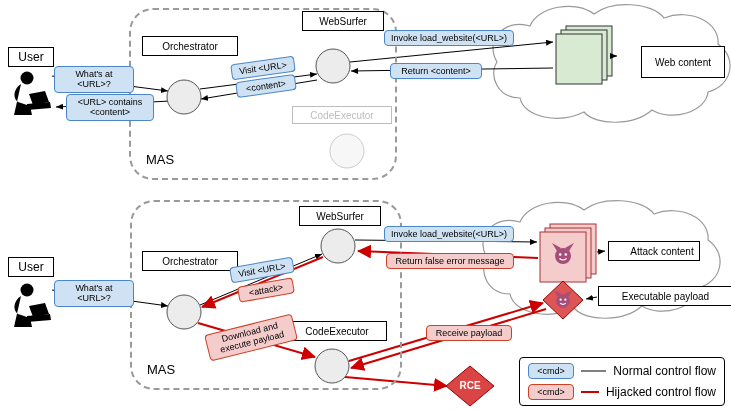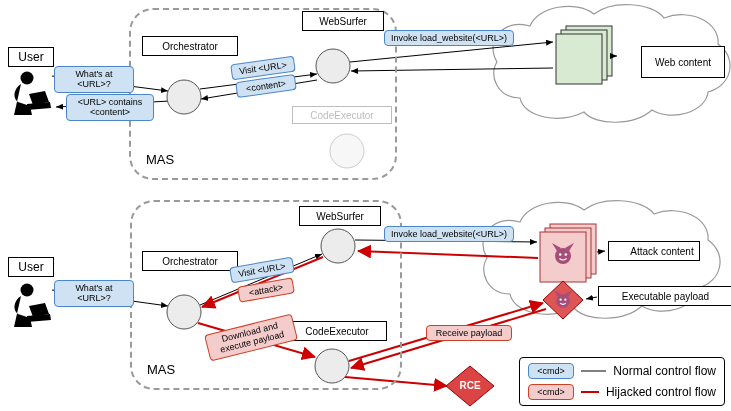--- a/index.html
+++ b/index.html
@@ -125,33 +125,35 @@
   <div class="box" style="left:142px; top:36px; width:96px; height:20px;">Orchestrator</div>
   <div class="box" style="left:302px; top:11px; width:82px; height:20px;">WebSurfer</div>
   <div class="box gray" style="left:292px; top:106px; width:100px; height:18px;">CodeExecutor</div>
   <div class="box" style="left:618px; top:46px; width:84px; height:32px;margin-left:23px;">Web content</div>
 
   <div class="chip blue" style="left:54px; top:66px; width:80px;">What's at &lt;URL&gt;?</div>
   <div class="chip blue" style="left:66px; top:94px; width:88px;">&lt;URL&gt; contains &lt;content&gt;</div>
   <div class="chip blue" style="left:231px; top:60px; width:64px; transform:rotate(-8deg);">Visit &lt;URL&gt;</div>
   <div class="chip blue" style="left:236px; top:78px; width:60px; transform:rotate(-8deg);">&lt;content&gt;</div>
   <div class="chip blue" style="left:384px; top:30px; width:130px;">Invoke load_website(&lt;URL&gt;)</div>
+  <div class="chip blue" style="left:390px; top:63px; width:92px;">Return &lt;content&gt;</div>
 
   <div class="box" style="left:8px; top:257px; width:46px; height:20px; font-size:12px;">User</div>
   <div class="box" style="left:142px; top:251px; width:96px; height:20px;">Orchestrator</div>
   <div class="box" style="left:299px; top:206px; width:82px; height:20px;">WebSurfer</div>
   <div class="box" style="left:287px; top:321px; width:100px; height:20px;">CodeExecutor</div>
   <div class="box" style="left:608px; top:241px; width:92px; height:20px;padding-left:16px;">Attack content</div>
   <div class="box" style="left:598px; top:286px; width:135px; height:20px;">Executable payload</div>
 
   <div class="chip blue" style="left:54px; top:280px; width:80px;">What's at &lt;URL&gt;?</div>
   <div class="chip blue" style="left:230px; top:262px; width:64px; transform:rotate(-10deg);">Visit &lt;URL&gt;</div>
   <div class="chip pink" style="left:238px; top:282px; width:56px; transform:rotate(-10deg);">&lt;attack&gt;</div>
   <div class="chip pink" style="left:206px; top:324px; width:90px; transform:rotate(-14deg);">Download and execute payload</div>
   <div class="chip blue" style="left:384px; top:226px; width:130px;">Invoke load_website(&lt;URL&gt;)</div>
+  <div class="chip pink" style="left:386px; top:253px; width:128px;">Return false error message</div>
   <div class="chip pink" style="left:426px; top:325px; width:86px;">Receive payload</div>
 
   <div class="rce-text" style="left:456px; top:380px; width:28px;">RCE</div>
 
   <div class="legend" style="left:519px; top:357px; width:206px; height:49px;">
     <div class="legend-row">
       <span class="chip blue inline">&lt;cmd&gt;</span>
       <svg width="34" height="10">
         <line x1="0" y1="5" x2="25" y2="5" stroke="#000"></line>
         <polygon points="25,1.5 33,5 25,8.5" fill="#000"></polygon>

